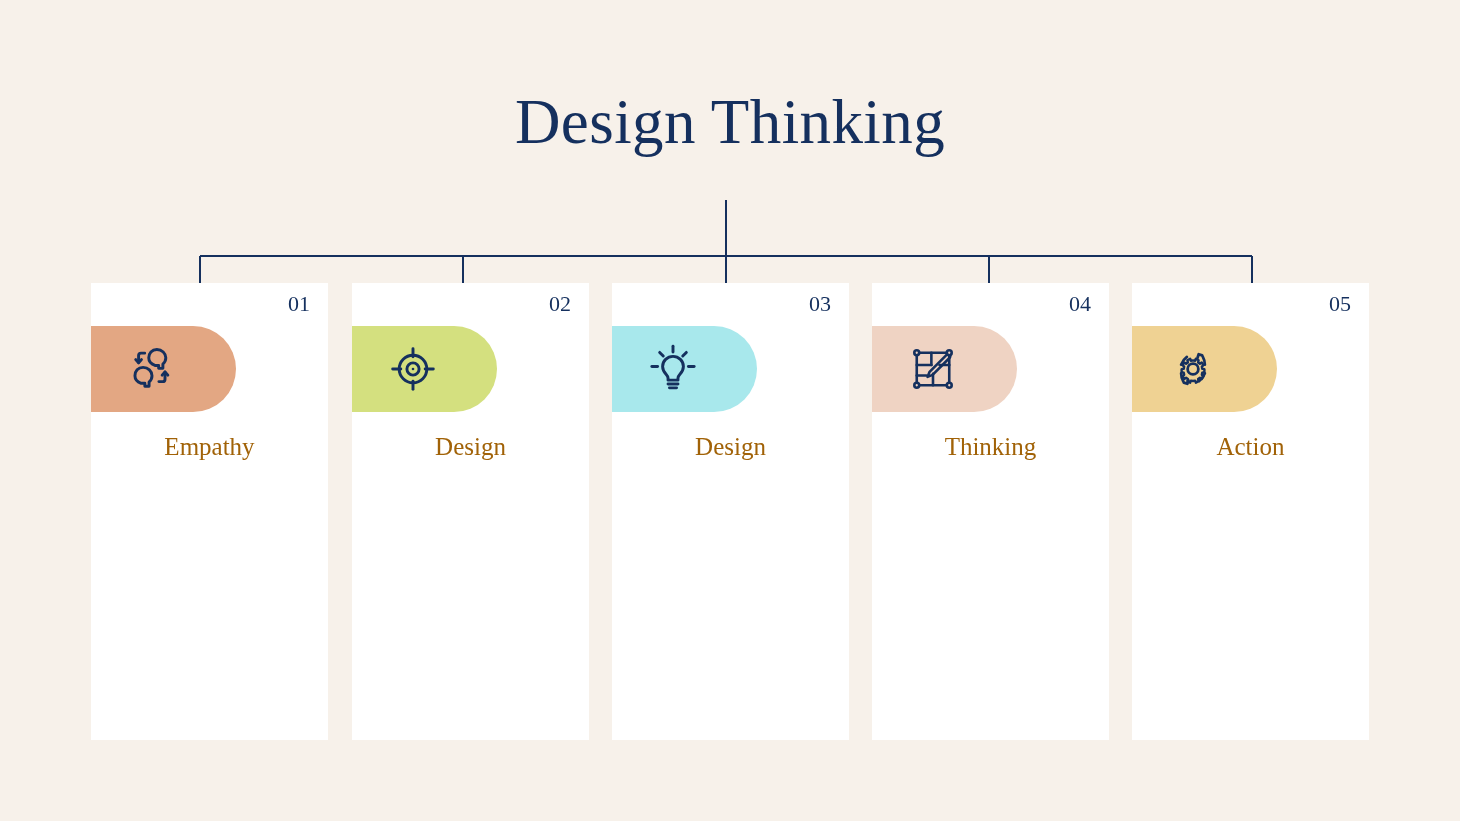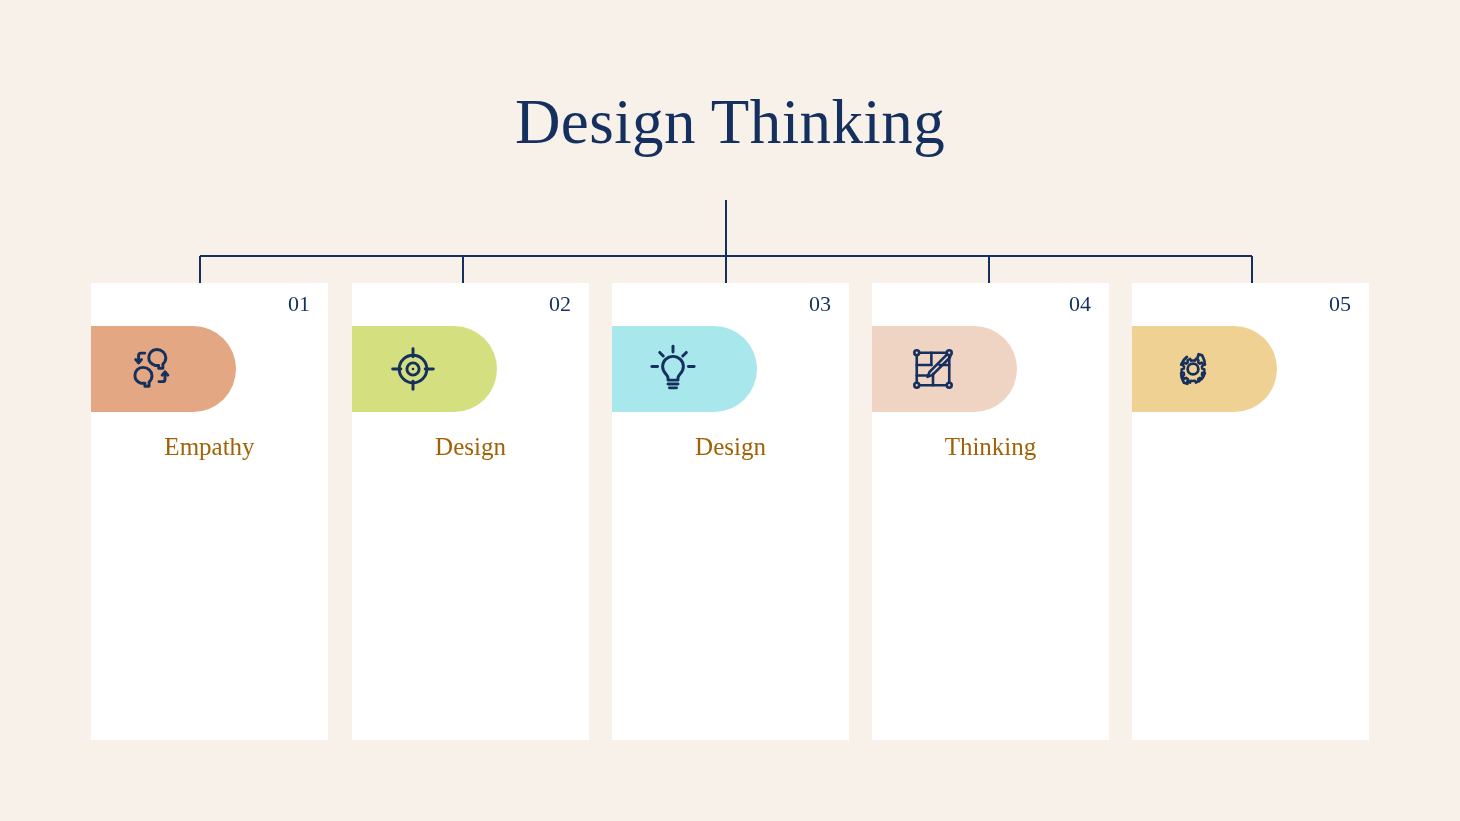--- a/index.html
+++ b/index.html
@@ -182,15 +182,16 @@
         <path d="M37.6 18.1l1.4-4.3 4.3 1.4"></path>
         <path d="M44 16.8a20 20 0 0 1 2.6 9.9"></path>
         <path d="M26.4 45.9l-1.4 4.3-4.3-1.4"></path>
         <path d="M20 47.2a20 20 0 0 1-2.6-9.9"></path>
         <path d="M46.6 37.3a20 20 0 0 1-7.1 9.5"></path>
         <path d="M17.4 26.7a20 20 0 0 1 7.1-9.5"></path>
         <path d="M32 21.4l2.6.5.9-2.5 3.4 1.9-.6 2.6 2.2 1.5 2.2-1.5 2.1 3.3-1.9 1.9.5 2.6 2.6.5v3.8l-2.6.5-.5 2.6 1.9 1.9-2.1 3.3-2.2-1.5-2.2 1.5.6 2.6-3.4 1.9-.9-2.5-2.6.5-2.6-.5-.9 2.5-3.4-1.9.6-2.6-2.2-1.5-2.2 1.5-2.1-3.3 1.9-1.9-.5-2.6-2.6-.5v-3.8l2.6-.5.5-2.6-1.9-1.9 2.1-3.3 2.2 1.5 2.2-1.5-.6-2.6 3.4-1.9.9 2.5z" stroke-width="3"></path>
         <circle cx="32" cy="32" r="6.6"></circle>
       </svg>
     </div>
+    <div class="card-label">Action</div>
   </div>
 
 </div>
 
 </body></html>

